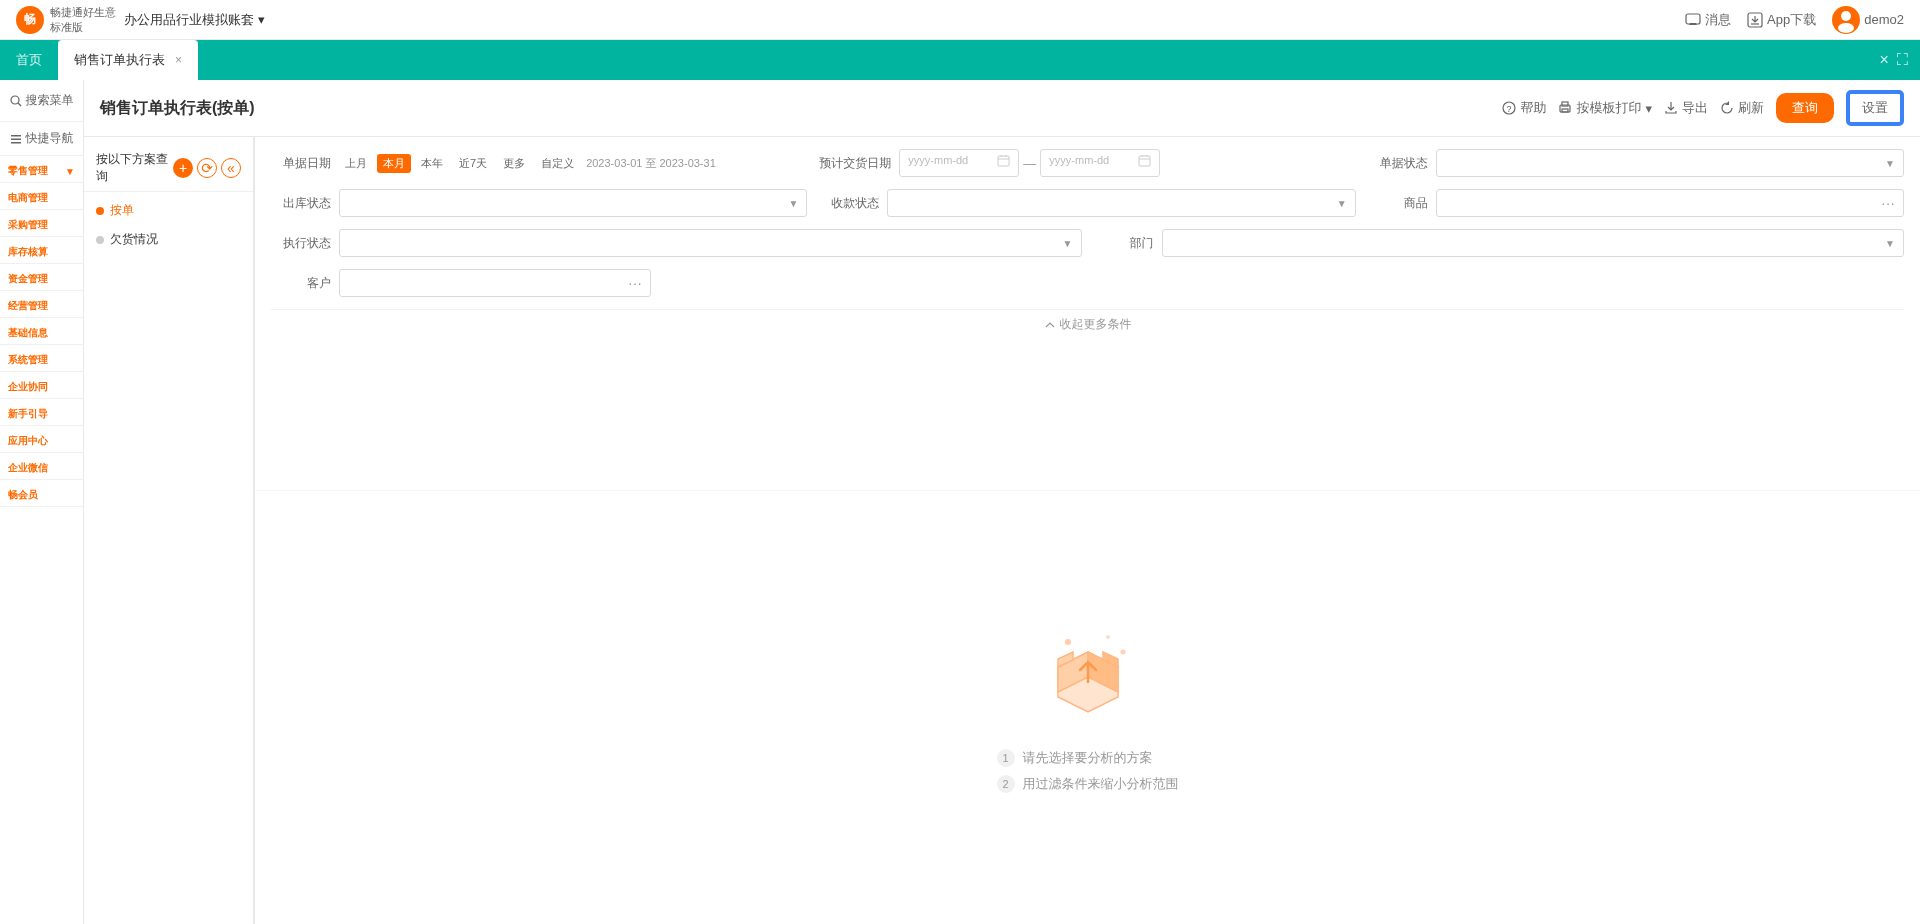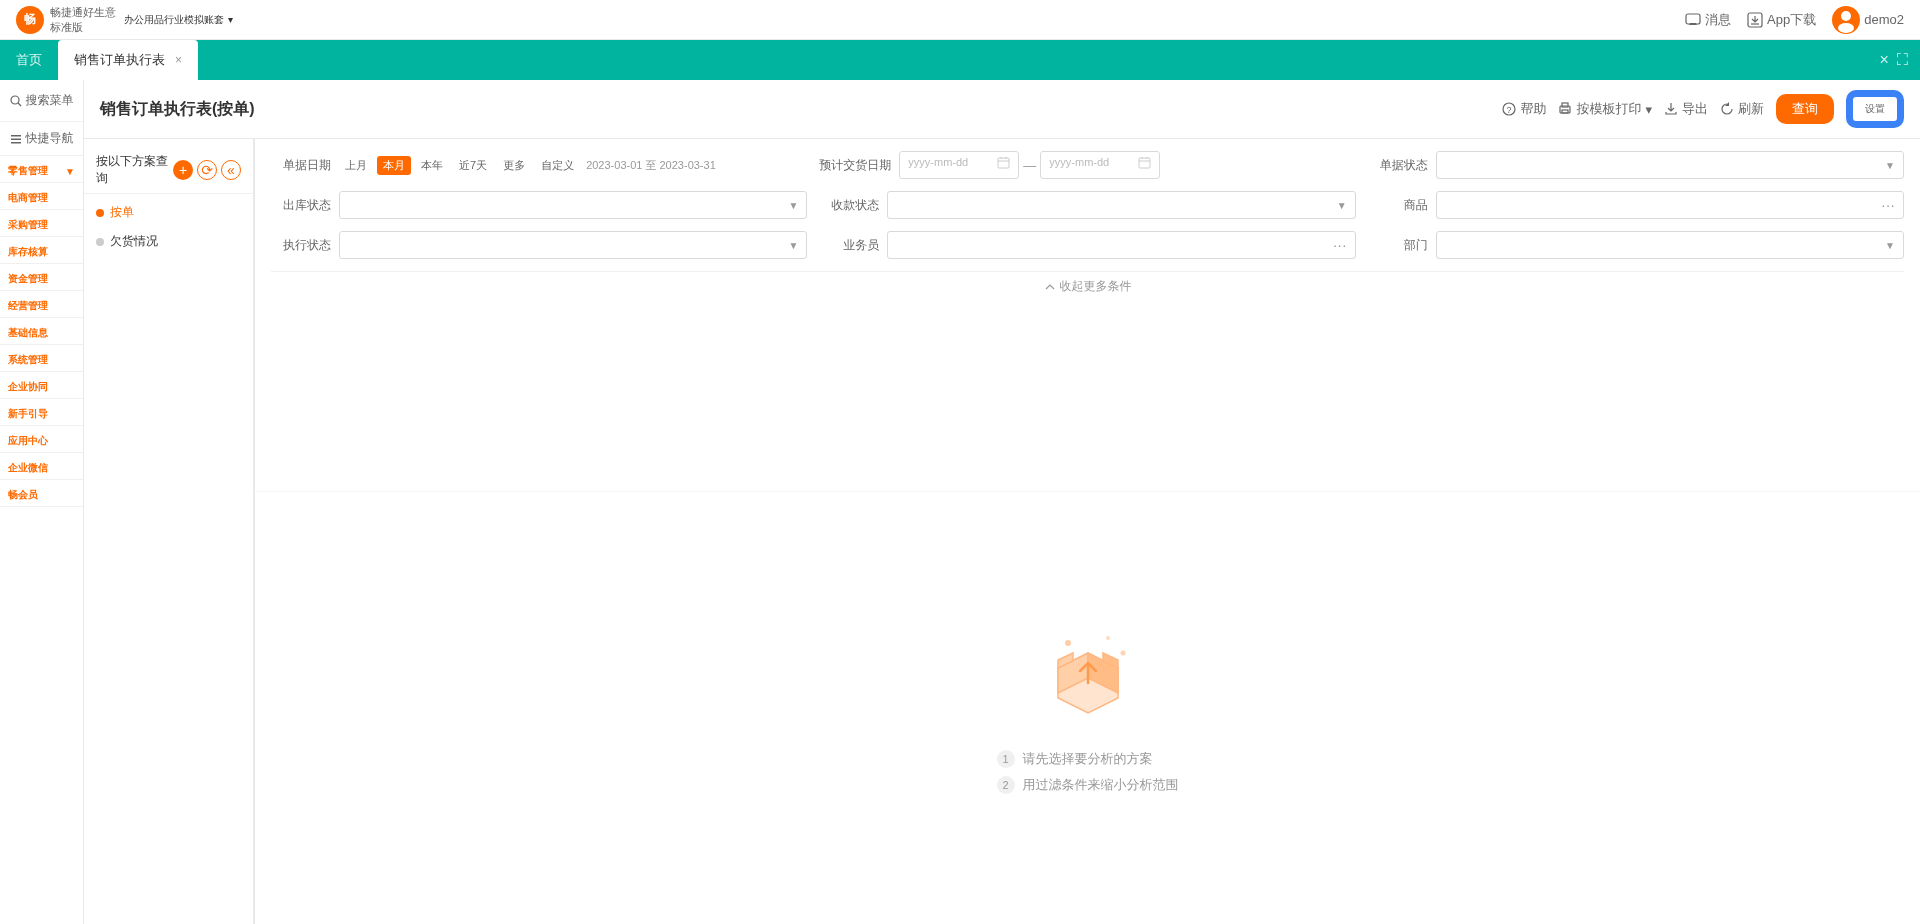--- a/index.html
+++ b/index.html
@@ -4,21 +4,21 @@
   <style>
     * { box-sizing: border-box; margin: 0; padding: 0; }
     body { font-family: 'Microsoft YaHei', Arial, sans-serif; font-size: 13px; background: #f5f5f5; color: #333; height: 924px; overflow: hidden; display: flex; flex-direction: column; }
 
     
     .top-bar { height: 40px; background: #fff; display: flex; align-items: center; justify-content: space-between; padding: 0 16px; border-bottom: 1px solid #e8e8e8; flex-shrink: 0; }
     .top-bar-left { display: flex; align-items: center; gap: 8px; }
     .logo-area { display: flex; align-items: center; gap: 6px; }
     .logo-icon { width: 28px; height: 28px; background: #ff6a00; border-radius: 50%; display: flex; align-items: center; justify-content: center; color: #fff; font-size: 12px; font-weight: bold; }
     .logo-text { font-size: 11px; color: #666; line-height: 1.3; }
-    .app-title { font-size: 10px; color: #333; border: none; background: none; cursor: pointer; display: flex; align-items: center; gap: 4px; }
+    .app-title { font-size: 13px; color: #333; border: none; background: none; cursor: pointer; display: flex; align-items: center; gap: 4px; }
     .top-bar-right { display: flex; align-items: center; gap: 16px; }
     .top-bar-action { display: flex; align-items: center; gap: 4px; color: #666; cursor: pointer; font-size: 13px; }
     .avatar { width: 28px; height: 28px; border-radius: 50%; background: #ff6a00; display: flex; align-items: center; justify-content: center; color: #fff; font-size: 11px; overflow: hidden; }
 
     
     .tab-bar { height: 40px; background: #00b4a0; display: flex; align-items: center; padding: 0 0; flex-shrink: 0; position: relative; }
     .tab-item { height: 40px; padding: 0 16px; display: flex; align-items: center; gap: 6px; cursor: pointer; font-size: 13px; color: rgba(255,255,255,0.85); }
     .tab-item.active { background: #fff; color: #333; border-radius: 4px 4px 0 0; }
     .tab-close { font-size: 12px; color: #999; margin-left: 4px; cursor: pointer; }
     .tab-bar-right { margin-left: auto; display: flex; align-items: center; gap: 8px; padding-right: 12px; }
@@ -37,21 +37,21 @@
     .sidebar-group-title { padding: 8px 8px 4px; font-size: 10px; color: #ff6a00; font-weight: bold; display: flex; align-items: center; justify-content: space-between; cursor: pointer; }
     .sidebar-sub-item { padding: 5px 16px; font-size: 12px; color: #666; cursor: pointer; }
 
     
     .page-area { flex: 1; display: flex; flex-direction: column; overflow: hidden; background: #f5f5f5; }
     .page-header { background: #fff; padding: 10px 16px; display: flex; align-items: center; justify-content: space-between; border-bottom: 1px solid #e8e8e8; flex-shrink: 0; }
     .page-title { font-size: 16px; font-weight: bold; color: #333; }
     .page-actions { display: flex; align-items: center; gap: 12px; }
     .page-action-btn { display: flex; align-items: center; gap: 4px; color: #666; cursor: pointer; font-size: 13px; background: none; border: none; }
     .btn-primary { background: #ff6a00; color: #fff; border: none; padding: 6px 16px; border-radius: 10px; cursor: pointer; font-size: 13px; }
-    .btn-secondary { background: #fff; color: #666; border: 7px solid #3b82f6; padding: 5px 12px; border-radius: 10px; cursor: pointer; font-size: 10px; }
+    .btn-secondary { background: #fff; color: #666; border: 4px solid #3b82f6; padding: 5px 12px; border-radius: 5px; cursor: pointer; font-size: 13px; }
 
     
     .filter-panel { display: flex; flex: 1; overflow: hidden; }
     .filter-sidebar { width: 170px; background: #fff; border-right: 1px solid #e8e8e8; padding: 8px 0; flex-shrink: 0; }
     .filter-sidebar-header { padding: 6px 12px; display: flex; align-items: center; justify-content: space-between; font-size: 12px; color: #333; border-bottom: 1px solid #f0f0f0; margin-bottom: 4px; }
     .filter-sidebar-add { display: flex; align-items: center; gap: 4px; }
     .icon-btn { width: 20px; height: 20px; border-radius: 50%; background: #ff6a00; color: #fff; border: none; cursor: pointer; font-size: 14px; display: flex; align-items: center; justify-content: center; }
     .icon-btn-outline { width: 20px; height: 20px; border-radius: 50%; background: #fff; color: #ff6a00; border: 1px solid #ff6a00; cursor: pointer; font-size: 14px; display: flex; align-items: center; justify-content: center; }
     .filter-plan-item { padding: 6px 12px; font-size: 12px; cursor: pointer; display: flex; align-items: center; gap: 6px; }
     .filter-plan-item.active { color: #ff6a00; }
@@ -335,29 +335,31 @@
                 <div class="condition-value with-dots" style="flex:1;"></div>
               </div>
             </div>
 
             <div class="condition-row">
               <div class="condition-group">
                 <span class="condition-label">执行状态</span>
                 <div class="condition-value with-arrow" style="flex:1;"></div>
               </div>
               <div class="condition-group">
-                <span class="condition-label">业务员</span>
-                <div class="condition-value with-dots" style="flex:1;"></div>
-              </div>
-              <div class="condition-group">
                 <span class="condition-label">部门</span>
                 <div class="condition-value with-arrow" style="flex:1;"></div>
               </div>
             </div>
 
+            <div class="condition-row">
+              <div class="condition-group" style="max-width:380px;">
+                <span class="condition-label">客户</span>
+                <div class="condition-value with-dots" style="flex:1;"></div>
+              </div>
+            </div>
 
             <div class="collapse-btn">
               <svg width="12" height="12" viewBox="0 0 12 12">
                   <path d="M2 8l4-4 4 4" stroke="#999" stroke-width="1.2" fill="none"></path>
                 </svg>
               <span>收起更多条件</span>
             </div>
           </div>
         </div>
 

